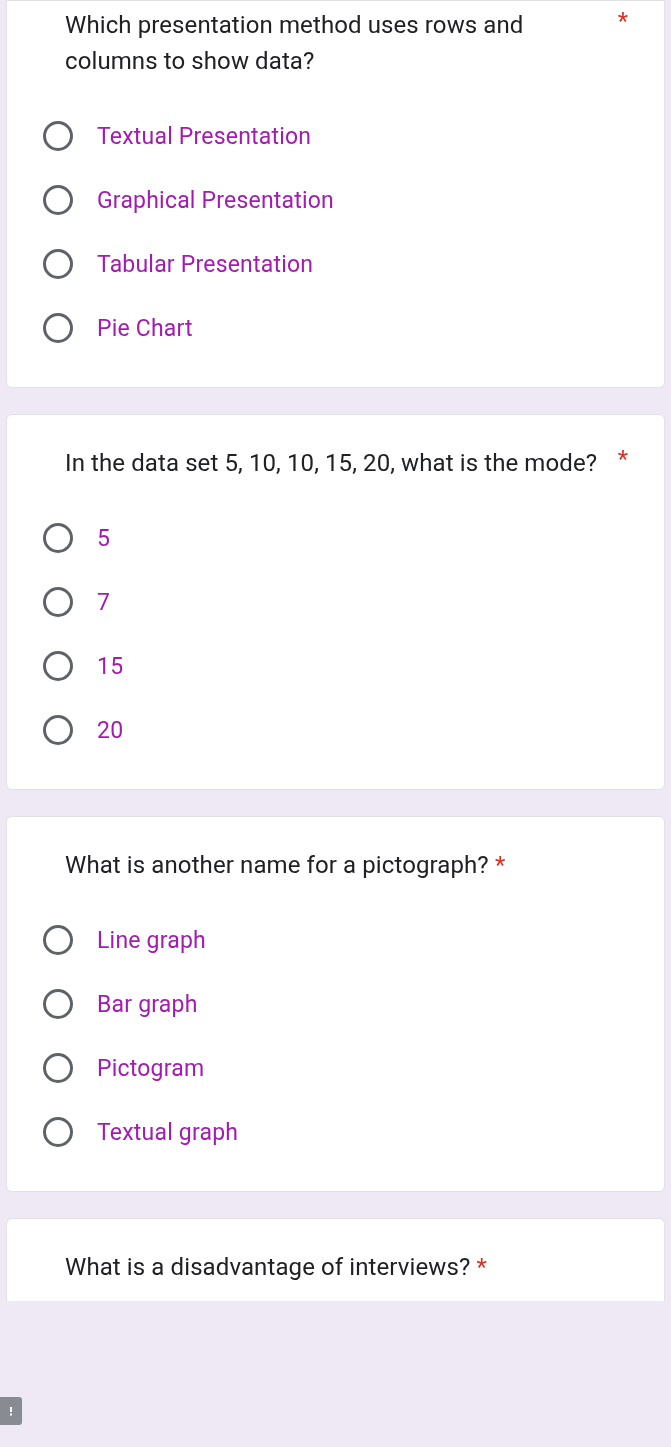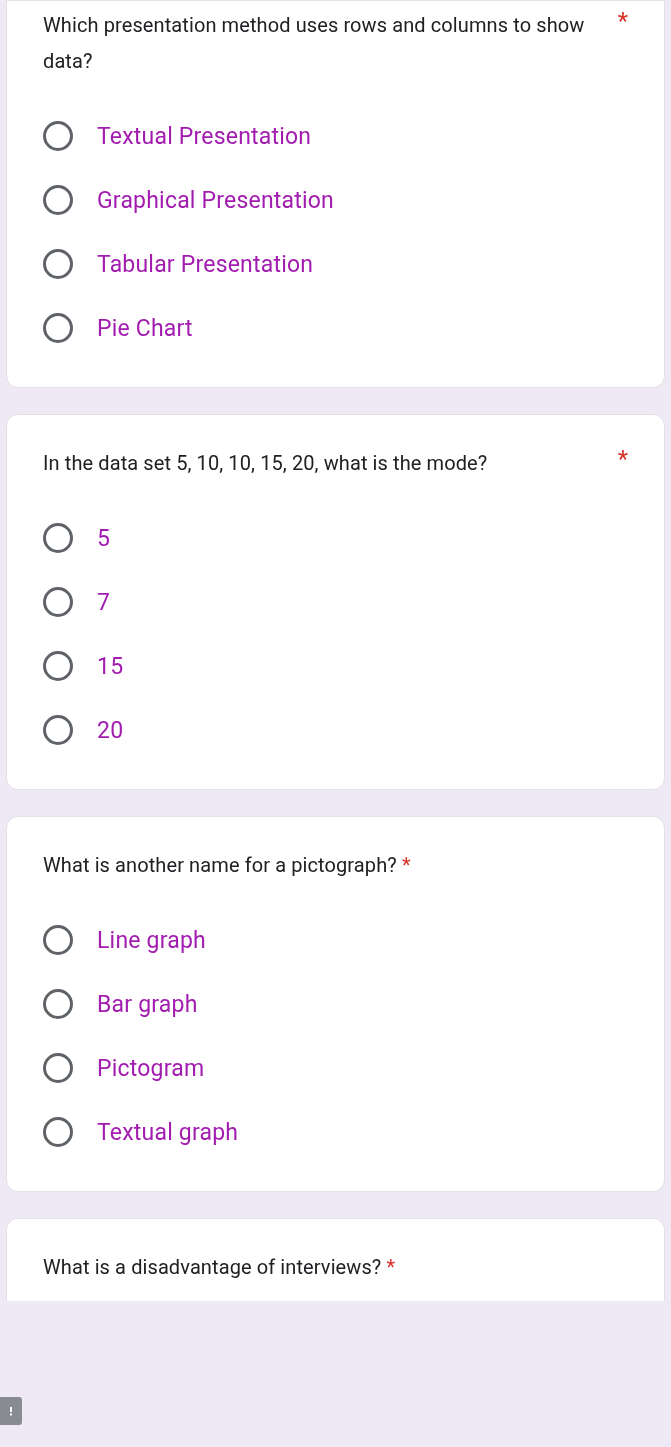--- a/index.html
+++ b/index.html
@@ -4,40 +4,41 @@
 <style>
   * { box-sizing: border-box; margin: 0; padding: 0; }
   body {
     background: #eee9f5;
     font-family: Roboto, Arial, sans-serif;
     width: 671px;
     color: #202124;
   }
   .card {
     background: #fff;
-    border-radius: 12px;
+    border-radius: 6px;
     margin: 0 6px 26px 6px;
     padding: 30px 36px 44px 36px;
     border: 1px solid #e2e2e6;
   }
   .card.first { border-top-left-radius: 0; border-top-right-radius: 0; padding-top: 6px; }
   .card.last { margin-bottom: 0; padding-bottom: 16px; border-bottom: none; border-bottom-left-radius:0; border-bottom-right-radius:0;}
   .question-row {
     display: flex;
     align-items: flex-start;
     justify-content: space-between;
     margin-bottom: 42px;
   }
   .question-text {
-    font-size: 20px;
+    font-size: 24px;
     line-height: 36px;
     letter-spacing: 0.1px;
     color: #202124;
     flex: 1;
     padding-right: 12px;
+    margin-left: 22px;
   }
   .asterisk {
     color: #d93025;
     font-size: 24px;
     line-height: 28px;
   }
   .asterisk-inline {
     color: #d93025;
   }
   .option {

